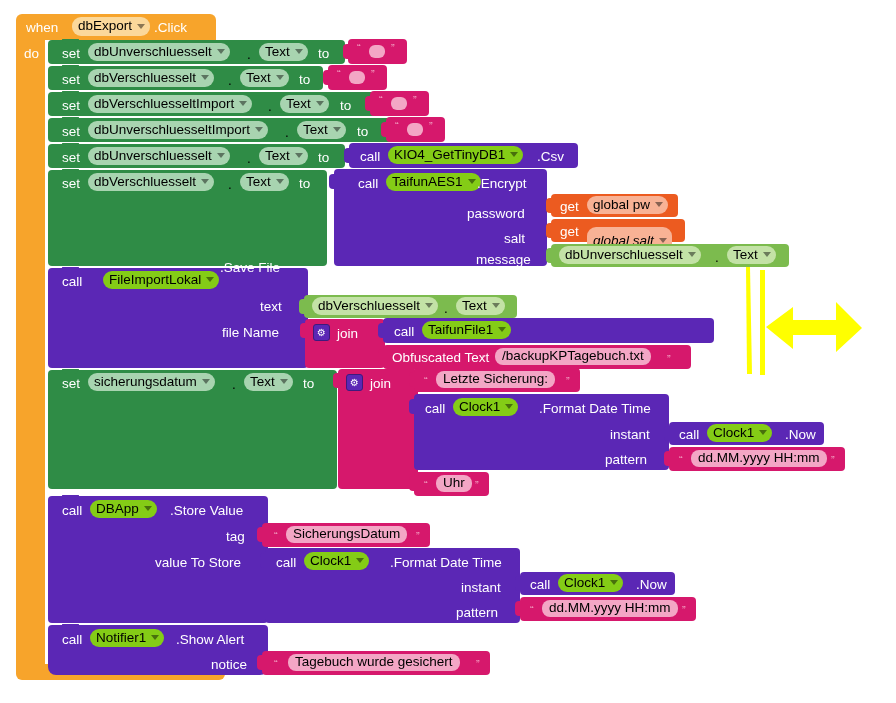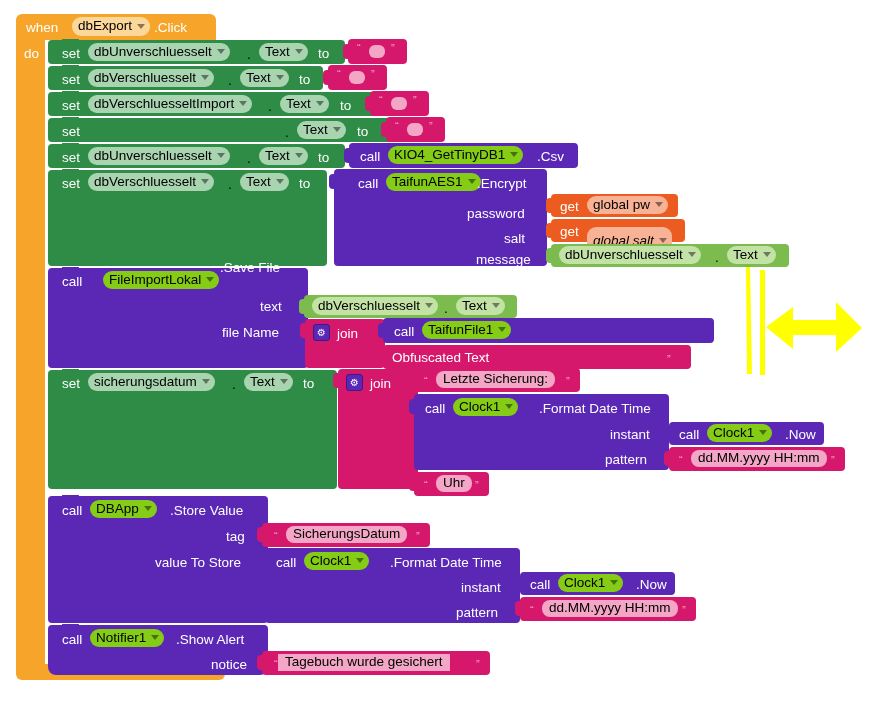--- a/index.html
+++ b/index.html
@@ -134,20 +134,24 @@
     <div class="plug" style="top:5px;"></div>
     <div style="position:absolute;left:9px;top:4px;" class="q">“</div>
     <div class="blk c-text-f" style="left:21px;top:6px;width:16px;height:13px;border-radius:6px;"></div>
     <div style="position:absolute;left:43px;top:4px;" class="q">”</div>
   </div>
 
   <div class="blk c-set" style="left:48px;top:118px;width:362px;height:24px;">
     <div class="topnotch"></div>
   </div>
   <div class="rowlbl" style="left:62px;top:124px;">set</div>
+  <div class="fld c-set-f" style="position:absolute;left:88px;top:121px;height:18px;">
+    <span>dbUnverschluesseltImport</span>
+    <span class="caret"></span>
+  </div>
   <div class="rowlbl dark" style="left:285px;top:125px;color:#000;">.</div>
   <div class="fld c-set-f" style="position:absolute;left:297px;top:121px;height:18px;">
     <span>Text</span>
     <span class="caret"></span>
   </div>
   <div class="rowlbl" style="left:357px;top:124px;">to</div>
   <div class="blk c-text" style="left:386px;top:117px;width:59px;height:25px;">
     <div class="plug" style="top:5px;"></div>
     <div style="position:absolute;left:9px;top:4px;" class="q">“</div>
     <div class="blk c-text-f" style="left:21px;top:6px;width:16px;height:13px;border-radius:6px;"></div>
@@ -275,20 +279,23 @@
     <div class="fld c-call-f" style="position:absolute;left:39px;top:3px;height:18px;">
       <span>TaifunFile1</span>
       <span class="caret"></span>
     </div>
   </div>
 
   <div class="blk c-text" style="left:383px;top:345px;width:308px;height:24px;">
     <div class="plug" style="top:4px;"></div>
     <span class="rowlbl" style="left:9px;top:5px;">Obfuscated Text</span>
     <span class="q" style="position:absolute;left:99px;top:9px;">“</span>
+    <div class="fld c-text-f" style="position:absolute;left:112px;top:3px;height:17px;border-radius:8px;padding:1px 7px 2px 7px;">
+      <span>/backupKPTagebuch.txt</span>
+    </div>
     <span class="q" style="position:absolute;left:284px;top:9px;">”</span>
   </div>
 
   <div class="blk c-set" style="left:48px;top:370px;width:289px;height:119px;">
     <div class="topnotch"></div>
   </div>
   <div class="rowlbl" style="left:62px;top:376px;">set</div>
   <div class="fld c-set-f" style="position:absolute;left:88px;top:373px;height:18px;">
     <span>sicherungsdatum</span>
     <span class="caret"></span>
@@ -414,21 +421,21 @@
   <div class="fld c-call-f" style="position:absolute;left:90px;top:629px;height:18px;">
     <span>Notifier1</span>
     <span class="caret"></span>
   </div>
   <span class="rowlbl" style="left:176px;top:632px;">.Show Alert</span>
   <span class="rowlbl" style="left:211px;top:657px;">notice</span>
 
   <div class="blk c-text" style="left:262px;top:651px;width:228px;height:24px;">
     <div class="plug" style="top:4px;"></div>
     <span class="q" style="position:absolute;left:12px;top:8px;">“</span>
-    <div class="fld c-text-f" style="position:absolute;left:16px;top:3px;height:17px;border-radius:0;padding:1px 7px 2px 7px;">
+    <div class="fld c-text-f" style="position:absolute;left:26px;top:3px;height:17px;border-radius:8px;padding:1px 7px 2px 7px;">
       <span>Tagebuch wurde gesichert</span>
     </div>
     <span class="q" style="position:absolute;left:214px;top:8px;">”</span>
   </div>
 
   <svg class="ann" style="left:738px;top:262px;width:150px;height:120px;" viewBox="0 0 150 120">
     <path d="M8,5 L12,5 L14,112 L9,112 Z" fill="#ffff00"></path>
     <path d="M22,8 L27,8 L27,113 L22,113 Z" fill="#ffff00"></path>
     <path d="M98,40 L98,58 L55,58 L55,45 L28,65 L55,87 L55,73 L98,73 L98,90 L124,66 Z" fill="#ffff00"></path>
   </svg>

